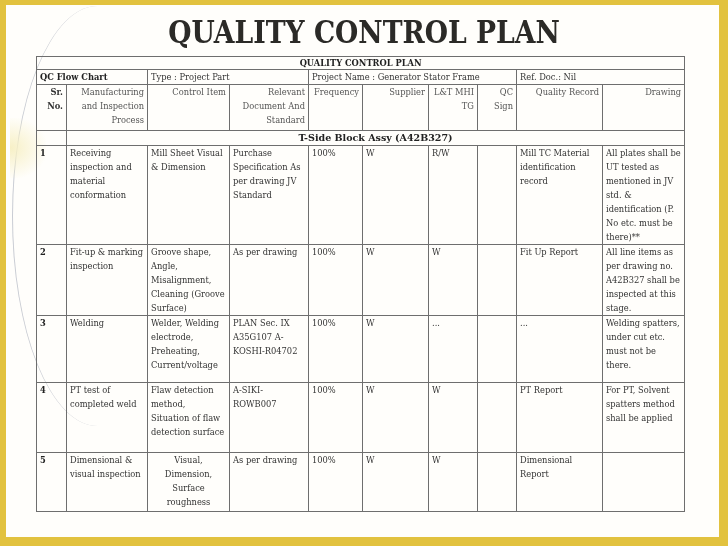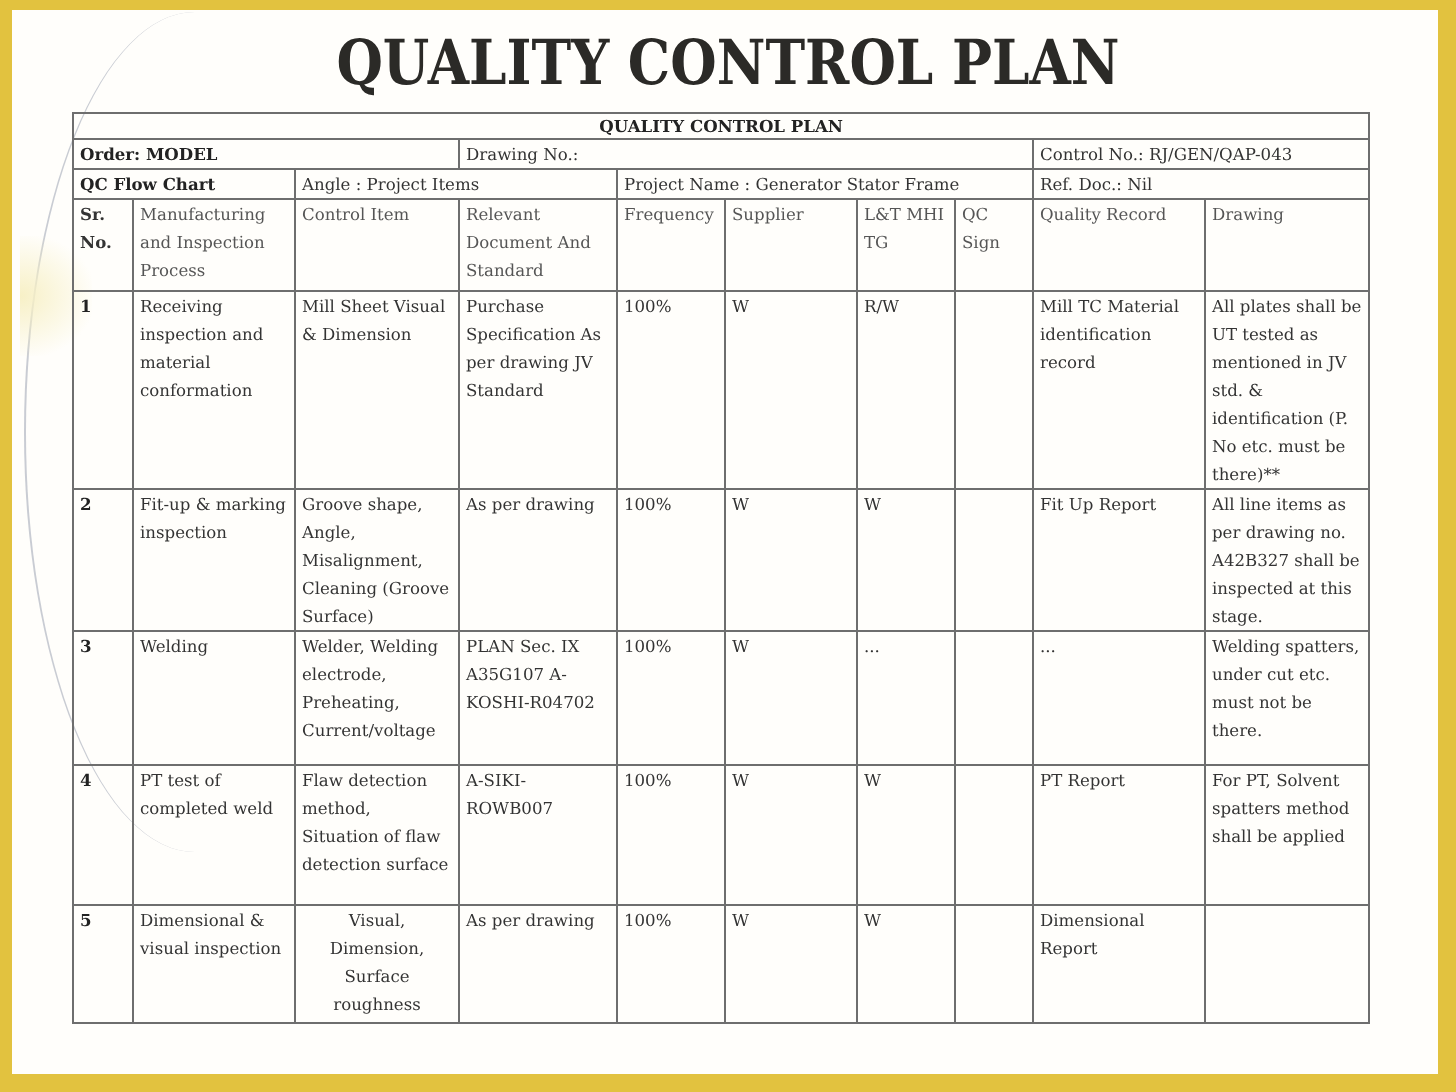--- a/index.html
+++ b/index.html
@@ -30,21 +30,21 @@
       position: absolute; left: 36px; top: 56px; width: 648px;
       border-collapse: collapse; table-layout: fixed;
       font-family: "DejaVu Serif", serif; font-size: 8.3px; color: #333;
     }
     table.qcp td {
       border: 1px solid #6e6e6e; padding: 0 3px; vertical-align: top;
       line-height: 14px; overflow: hidden; white-space: normal;
     }
     .bold { font-weight: bold; color: #222; }
     .center { text-align: center; }
-    .hdr td { text-align: left; vertical-align: middle; color: #555; line-height: 13px; }
+    .hdr td { text-align: right; vertical-align: middle; color: #555; line-height: 13px; }
     .hdr td.sr { font-weight: bold; color: #333; }
     .section td { text-align: center; font-weight: bold; font-size: 9.5px; color: #222; line-height: 13px; }
     .info td { line-height: 12.5px; }
   </style>
 </head>
 <body>
 
 <div class="frame"></div>
 <div class="arc"></div>
 <div class="glow"></div>
@@ -63,44 +63,43 @@
       <col style="width:39px">
     <col style="width:86px">
       <col style="width:82px">
   </colgroup>
 
   <tbody>
       <tr style="height:13px">
     <td colspan="10" class="bold center" style="line-height:12px">QUALITY CONTROL PLAN</td>
   </tr>
   <tr style="height:14px" class="info">
-    <td colspan="3" class="bold">Order: MODEL</td>
-    <td colspan="5">Drawing No.:</td>
-    <td colspan="2">Control No.: RJ/GEN/QAP-043</td>
-  </tr>
-  <tr style="height:14px" class="info">
     <td colspan="2" class="bold">QC Flow Chart</td>
-    <td colspan="2">Angle : Project Items</td>
+    <td colspan="2">Type : Project Part</td>
     <td colspan="4">Project Name : Generator Stator Frame</td>
     <td colspan="2">Ref. Doc.: Nil</td>
   </tr>
 
   <tr style="height:46px" class="hdr">
     <td class="sr">Sr. No.</td>
     <td>Manufacturing and Inspection Process</td>
     <td>Control Item</td>
     <td>Relevant Document And Standard</td>
     <td>Frequency</td>
     <td>Supplier</td>
     <td>L&amp;T MHI TG</td>
     <td>QC Sign</td>
     <td>Quality Record</td>
     <td>Drawing</td>
   </tr>
 
+  <tr style="height:14px" class="section">
+    <td></td>
+    <td colspan="9">T-Side Block Assy (A42B327)</td>
+  </tr>
 
   <tr style="height:98px">
     <td class="bold">1</td>
     <td>Receiving inspection and material conformation</td>
     <td>Mill Sheet Visual &amp; Dimension</td>
     <td>Purchase Specification As per drawing JV Standard</td>
     <td>100%</td>
     <td>W</td>
     <td>R/W</td>
     <td></td>

